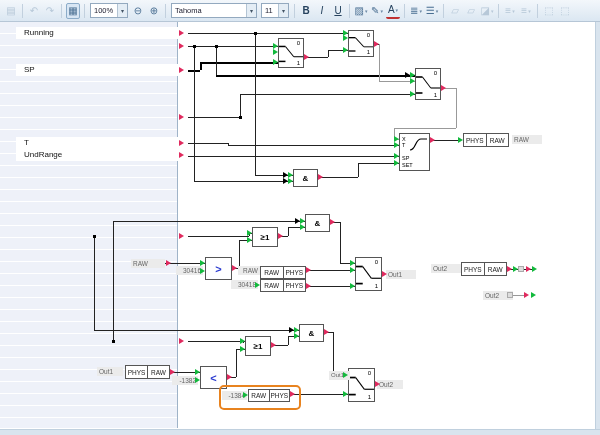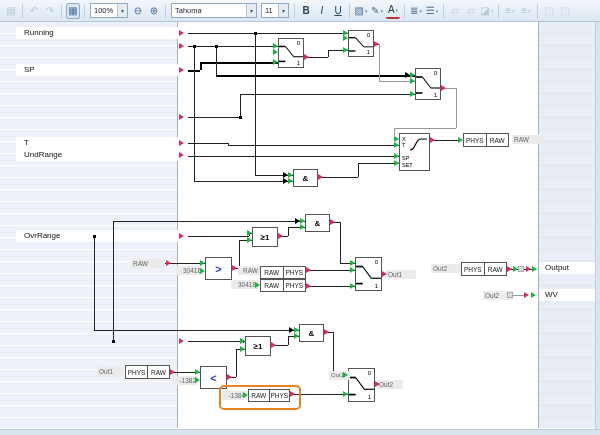--- a/index.html
+++ b/index.html
@@ -133,27 +133,22 @@
     <div class="tbsep"></div>
     <div class="tb pale">⬚</div>
     <div class="tb pale">⬚</div>
   </div>
 
   <div class="left-panel">
     <div class="trow" style="top:5px">Running</div>
     <div class="trow" style="top:42px">SP</div>
     <div class="trow" style="top:115px">T</div>
     <div class="trow" style="top:127px">UndRange</div>
-    <div class="trow" style="top:208px">OvrRange</div>
-  </div>
-
-  <div class="right-panel">
-    <div class="rrow" style="top:240px">Output</div>
-    <div class="rrow" style="top:267px">WV</div>
-  </div>
+  </div>
+
 
   <div class="vscroll"></div>
   <div class="hscroll"></div>
 
   <div class="blk" style="left:278px;top:38px;width:26px;height:30px">
     <svg class="swsvg" viewBox="0 0 26 30" preserveAspectRatio="none">
         <line x1="0" y1="8" x2="7" y2="8" stroke="#000" stroke-width="1.6"></line>
         <line x1="7" y1="8" x2="16" y2="19" stroke="#000" stroke-width="1.1"></line>
         <line x1="16" y1="19" x2="26" y2="19" stroke="#000" stroke-width="1.1"></line>
         <line x1="0" y1="24" x2="7" y2="24" stroke="#000" stroke-width="1.6"></line>

